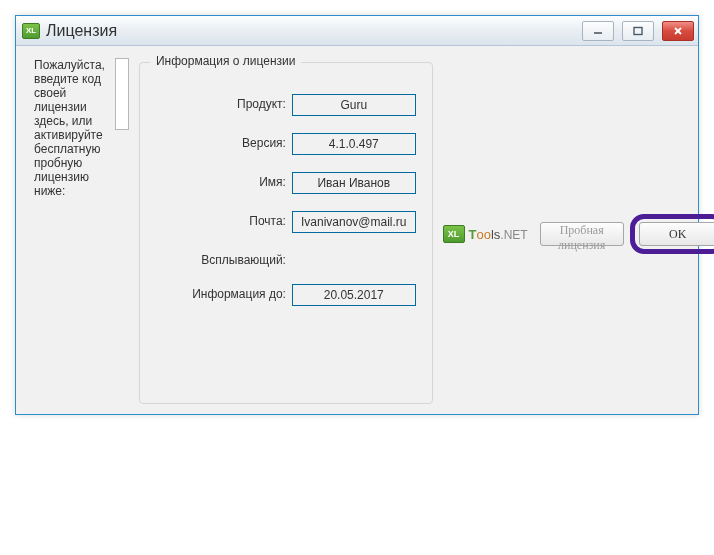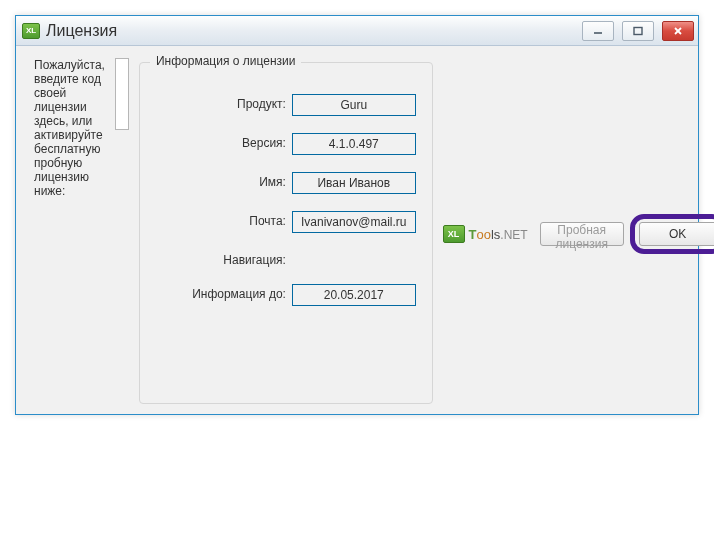--- a/index.html
+++ b/index.html
@@ -129,21 +129,21 @@
   .logo .brand b { color: #5a9a3a; font-weight: bold; }
   .logo .brand em { font-style: normal; color: #c77a20; }
   .logo .net { font-size: 12px; color: #888; }
   .footer-spacer { flex: 1; }
   .btn {
     min-width: 84px; height: 24px;
     padding: 0 10px;
     border: 1px solid #a6a6a6;
     border-radius: 3px;
     background: linear-gradient(#fdfdfd,#e8e8e8);
-    font-family: Liberation Sans, sans-serif; font-size: 12px;
+    font-family: Liberation Serif, serif; font-size: 12px;
     color: #333; cursor: default;
   }
   .btn:disabled { color: #9b9b9b; }
   .ok-highlight {
     padding: 3px 4px;
     border: 5px solid #4c1d95;
     border-radius: 14px;
     display: inline-flex;
   }
   .ok-highlight .btn { min-width: 78px; }
@@ -191,21 +191,21 @@
       </div>
       <div class="info-row">
         <div class="info-label">Имя:</div>
         <div class="info-value">Иван Иванов</div>
       </div>
       <div class="info-row">
         <div class="info-label">Почта:</div>
         <div class="info-value">Ivanivanov@mail.ru</div>
       </div>
       <div class="info-row">
-        <div class="info-label">Навигация:</div>
+        <div class="info-label">Всплывающий:</div>
       </div>
       <div class="info-row">
         <div class="info-label">Информация до:</div>
         <div class="info-value">20.05.2017</div>
       </div>
     </div>
 
     <div class="footer">
       <div class="logo">
         <span class="xl">XL</span>

